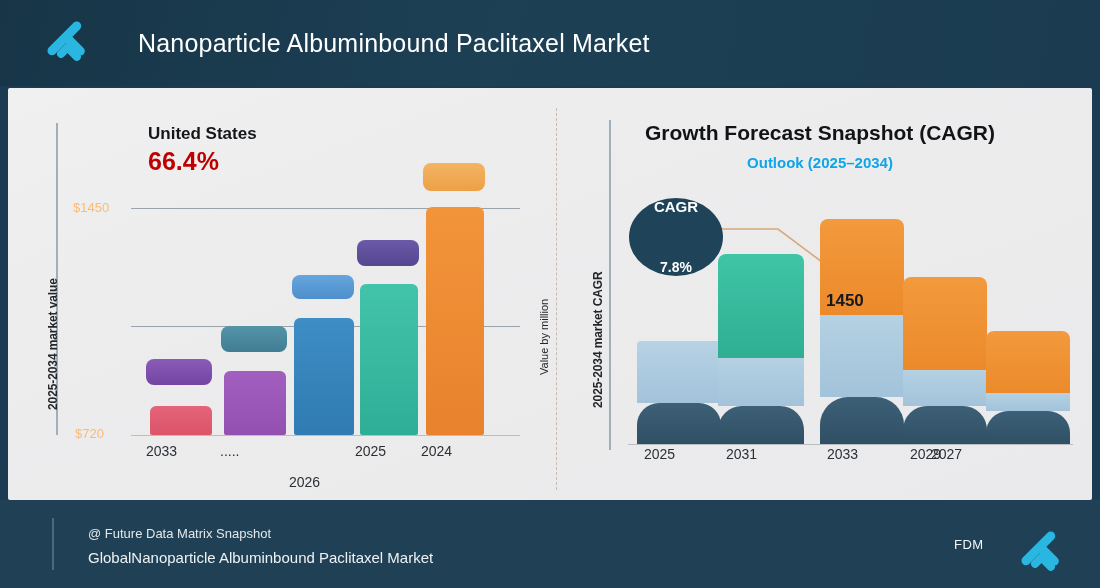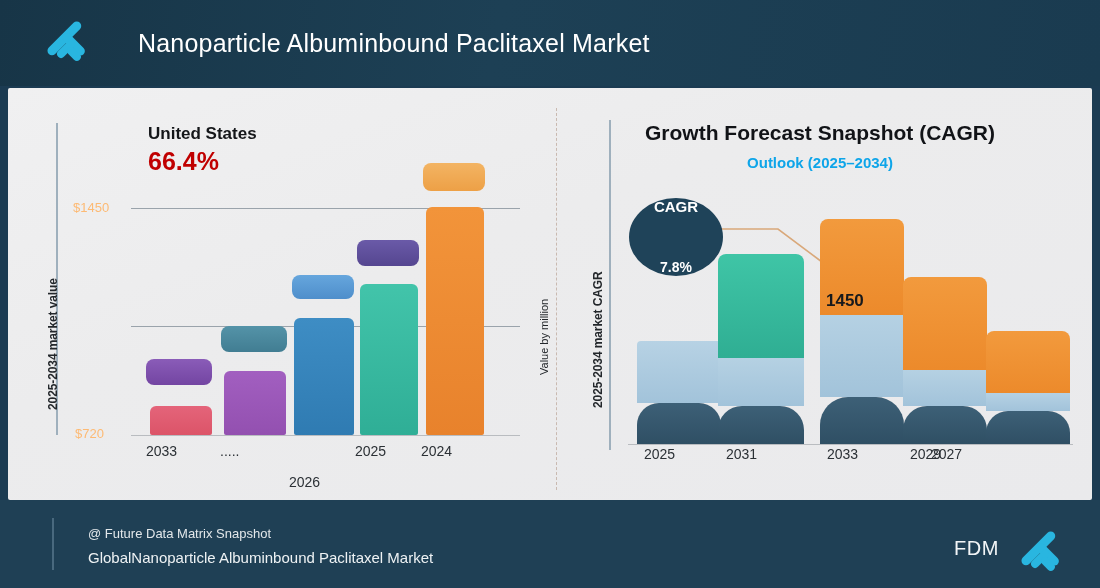--- a/index.html
+++ b/index.html
@@ -177,21 +177,21 @@
   .foot-line1 {
     position: absolute; left: 88px; top: 526px;
     color: #e2e7ea; font-size: 13px; white-space: nowrap;
   }
   .foot-line2 {
     position: absolute; left: 88px; top: 549px;
     color: #eef2f4; font-size: 15px; white-space: nowrap;
   }
   .fdm-text {
     position: absolute; left: 954px; top: 537px;
-    color: #f2f5f7; font-size: 20px; letter-spacing: 0.5px; text-align: right;
+    color: #f2f5f7; font-size: 13px; letter-spacing: 0.5px; text-align: right;
   }
   .fdm-mark {
     position: absolute; left: 1018px; top: 530px;
     width: 56px; height: 46px;
   }
 </style>
 </head>
 <body>
 
 <div class="header">

